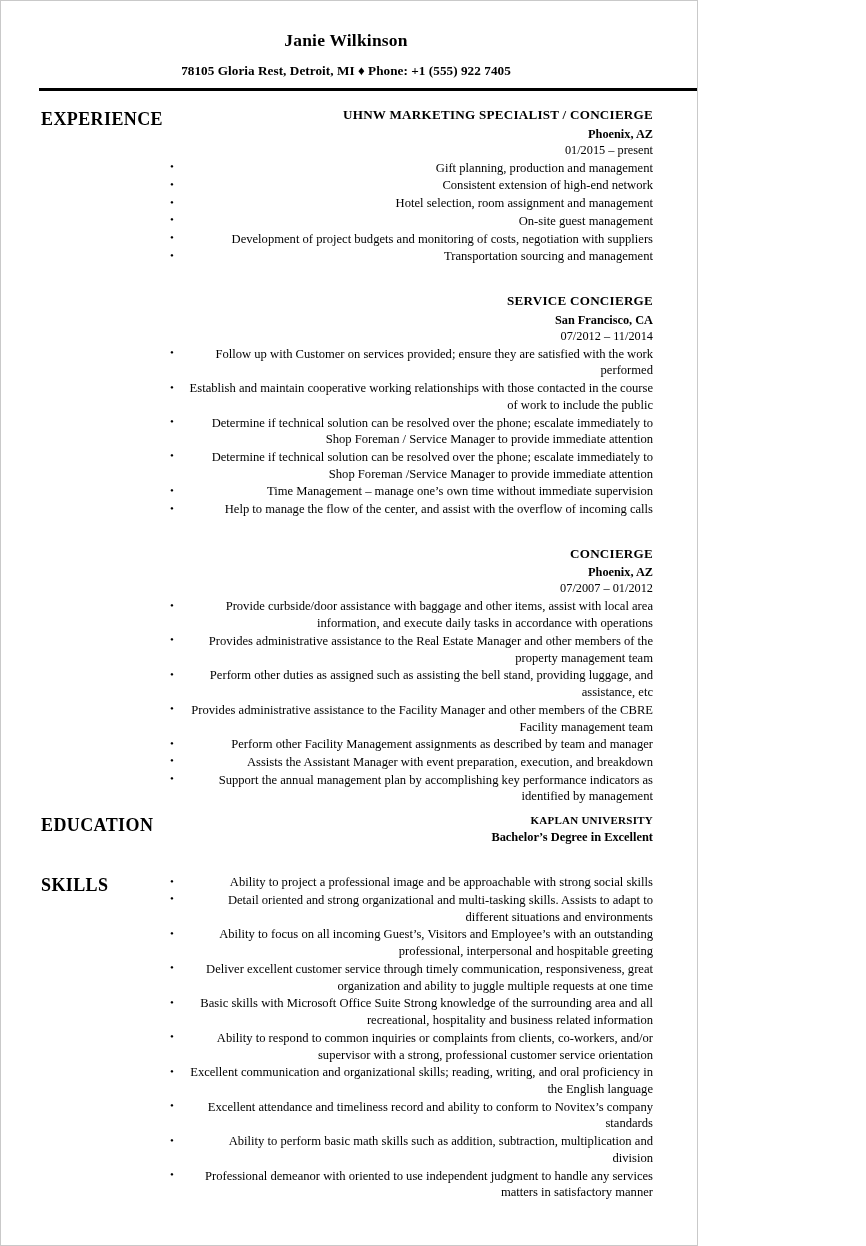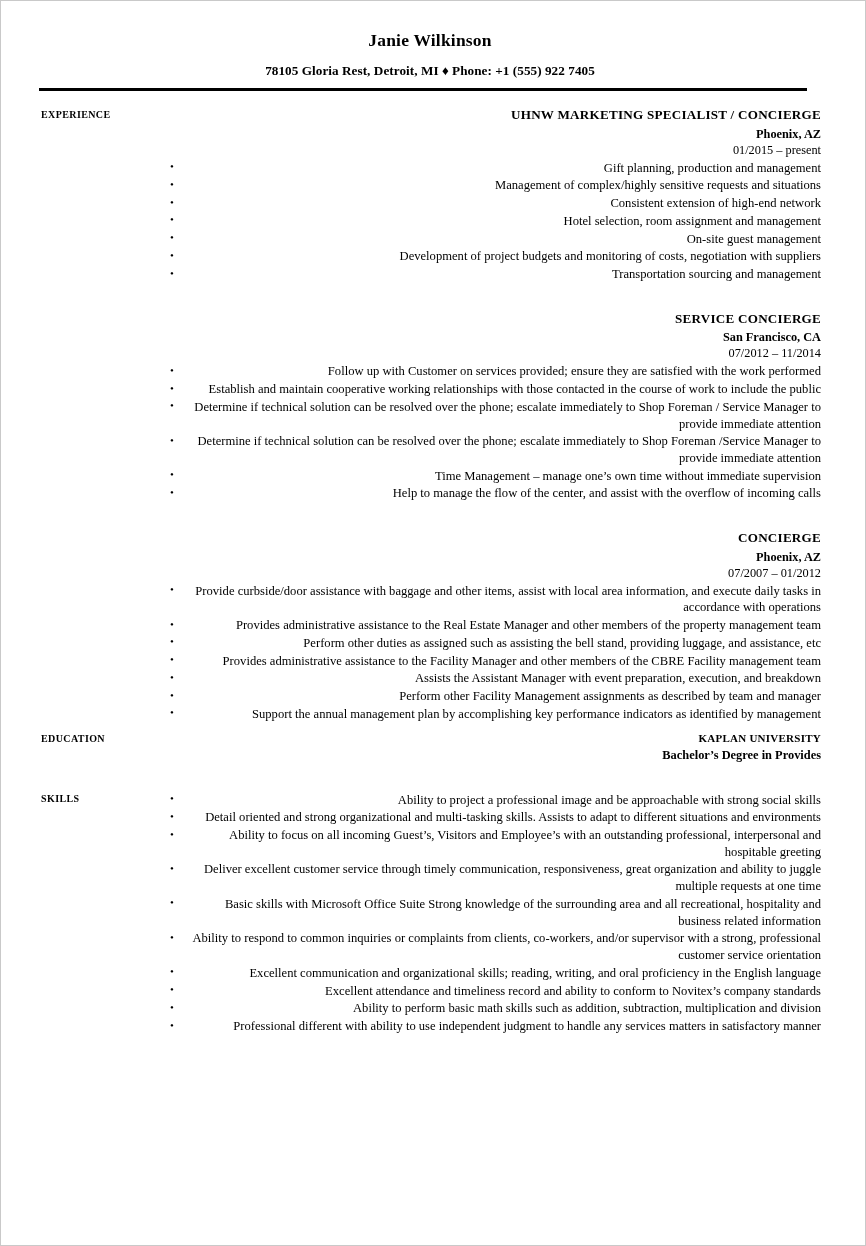--- a/index.html
+++ b/index.html
@@ -7,21 +7,21 @@
     margin: 0;
     padding: 0;
     background: #ffffff;
   }
   body {
     font-family: "Liberation Serif", "DejaVu Serif", serif;
     color: #000000;
   }
   .page {
     position: relative;
-    width: 866px;
+    width: 698px;
     height: 1246px;
     box-sizing: border-box;
     background: #ffffff;
     border: 1px solid #c9c9c9;
     overflow: hidden;
   }
   .page-inner {
     position: absolute;
     left: 0;
     top: 0;
@@ -54,21 +54,21 @@
   }
 
   
   .section {
     display: flex;
     align-items: flex-start;
   }
   .sec-label {
     width: 121px;
     flex: 0 0 121px;
-    font-size: 10px;
+    font-size: 18px;
     font-weight: bold;
     letter-spacing: 0.4px;
     padding-top: 2px;
     text-align: left;
     padding-left: 2px;
     box-sizing: border-box;
   }
   .sec-body {
     flex: 1 1 auto;
     min-width: 0;
@@ -152,21 +152,20 @@
 
     <div class="section" id="experience-section">
       <div class="sec-label">EXPERIENCE</div>
       <div class="sec-body" id="experience-body">
           <div class="job">
             <div class="job-title">UHNW MARKETING SPECIALIST / CONCIERGE</div>
             <div class="job-location">Phoenix, AZ</div>
             <div class="job-dates">01/2015 – present</div>
             <ul class="bullets">
               <li>Gift planning, production and management</li>
-              <li>Management of complex/highly sensitive requests and situations</li>
               <li>Consistent extension of high-end network</li>
               <li>Hotel selection, room assignment and management</li>
               <li>On-site guest management</li>
               <li>Development of project budgets and monitoring of costs, negotiation with suppliers</li>
               <li>Transportation sourcing and management</li>
             </ul>
           </div>
           <div class="job">
             <div class="job-title">SERVICE CONCIERGE</div>
             <div class="job-location">San Francisco, CA</div>
@@ -182,48 +181,48 @@
           </div>
           <div class="job">
             <div class="job-title">CONCIERGE</div>
             <div class="job-location">Phoenix, AZ</div>
             <div class="job-dates">07/2007 – 01/2012</div>
             <ul class="bullets">
               <li>Provide curbside/door assistance with baggage and other items, assist with local area information, and execute daily tasks in accordance with operations</li>
               <li>Provides administrative assistance to the Real Estate Manager and other members of the property management team</li>
               <li>Perform other duties as assigned such as assisting the bell stand, providing luggage, and assistance, etc</li>
               <li>Provides administrative assistance to the Facility Manager and other members of the CBRE Facility management team</li>
+              <li>Perform other Facility Management assignments as described by team and manager</li>
               <li>Assists the Assistant Manager with event preparation, execution, and breakdown</li>
-              <li>Perform other Facility Management assignments as described by team and manager</li>
               <li>Support the annual management plan by accomplishing key performance indicators as identified by management</li>
             </ul>
           </div>
         </div>
     </div>
 
     <div class="section" id="education-section">
       <div class="sec-label">EDUCATION</div>
       <div class="sec-body">
         <div class="edu-school">KAPLAN UNIVERSITY</div>
-        <div class="edu-degree">Bachelor’s Degree in Provides</div>
+        <div class="edu-degree">Bachelor’s Degree in Excellent</div>
       </div>
     </div>
 
     <div class="section" id="skills-section">
       <div class="sec-label">SKILLS</div>
       <div class="sec-body">
         <ul class="bullets" id="skills-list">
             <li>Ability to project a professional image and be approachable with strong social skills</li>
             <li>Detail oriented and strong organizational and multi-tasking skills. Assists to adapt to different situations and environments</li>
             <li>Ability to focus on all incoming Guest’s, Visitors and Employee’s with an outstanding professional, interpersonal and hospitable greeting</li>
             <li>Deliver excellent customer service through timely communication, responsiveness, great organization and ability to juggle multiple requests at one time</li>
             <li>Basic skills with Microsoft Office Suite Strong knowledge of the surrounding area and all recreational, hospitality and business related information</li>
             <li>Ability to respond to common inquiries or complaints from clients, co-workers, and/or supervisor with a strong, professional customer service orientation</li>
             <li>Excellent communication and organizational skills; reading, writing, and oral proficiency in the English language</li>
             <li>Excellent attendance and timeliness record and ability to conform to Novitex’s company standards</li>
             <li>Ability to perform basic math skills such as addition, subtraction, multiplication and division</li>
-            <li>Professional different with ability to use independent judgment to handle any services matters in satisfactory manner</li>
+            <li>Professional demeanor with oriented to use independent judgment to handle any services matters in satisfactory manner</li>
           </ul>
       </div>
     </div>
 
   </div>
 </div>
 
 </body></html>

